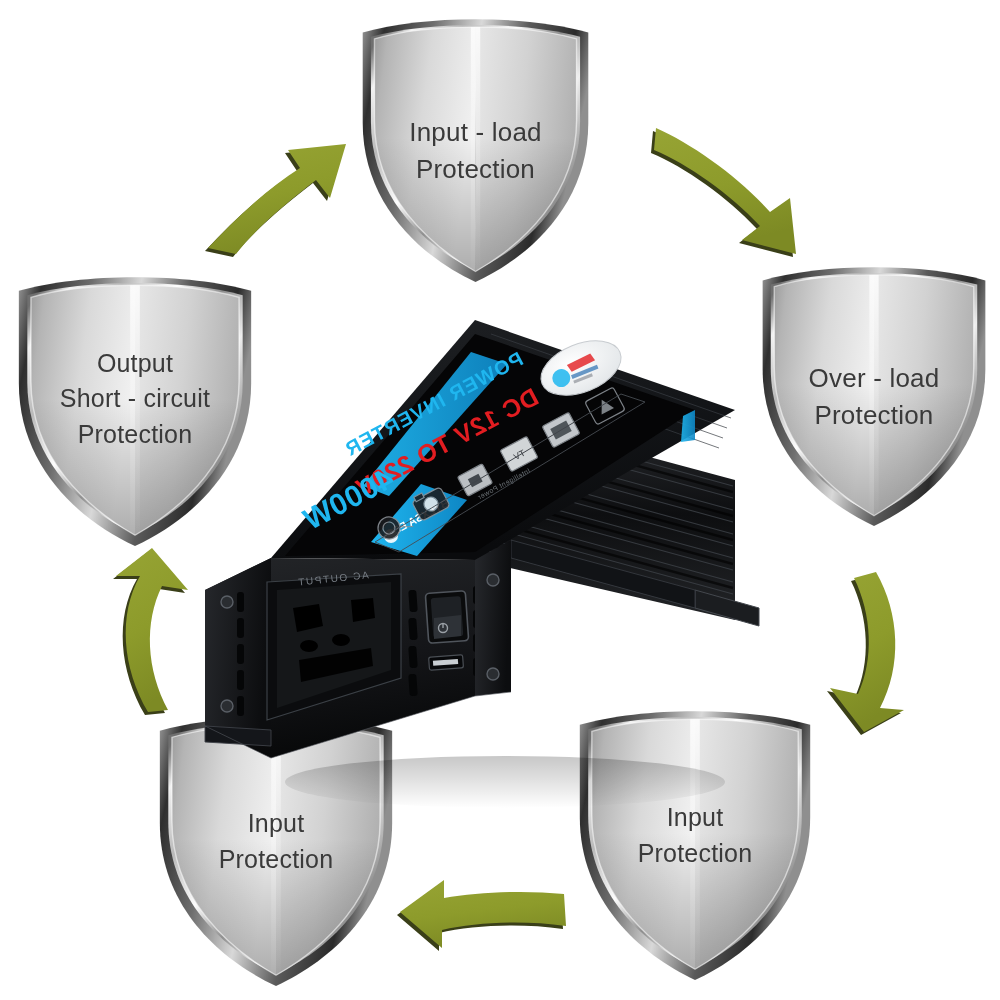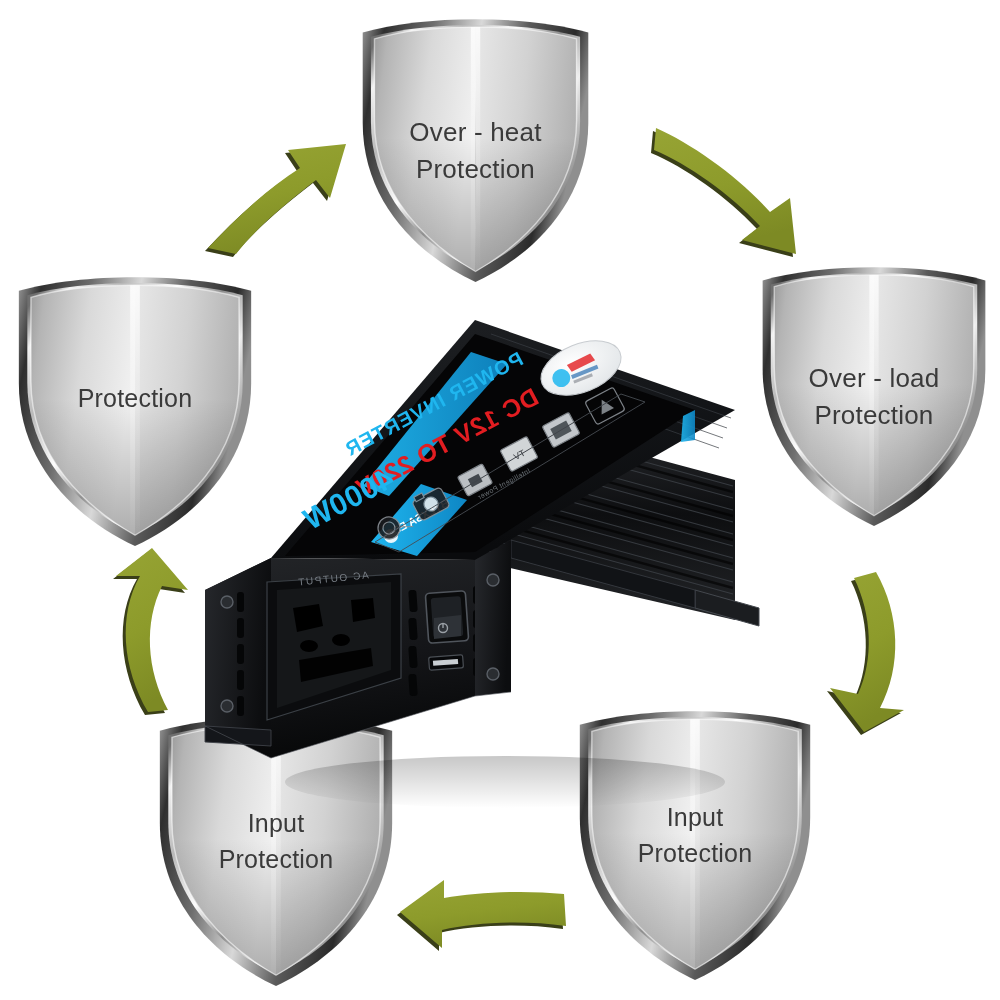--- a/index.html
+++ b/index.html
@@ -178,21 +178,21 @@
         <g clip-path="url(#clipShieldFace)">
           <rect x="0" y="0" width="100" height="250" fill="url(#gFaceL)"></rect>
           <rect x="100" y="0" width="100" height="250" fill="url(#gFaceR)"></rect>
           <rect x="0" y="0" width="200" height="250" fill="url(#gBottomShade)"></rect>
           <rect x="96" y="0" width="8" height="250" fill="url(#gSeam)"></rect>
         </g>
         <path d="M14,18 C60,3 140,3 186,18 L186,96 C186,168 140,214 100,240 C60,214 14,168 14,96 Z" fill="none" stroke="#ffffff" stroke-opacity="0.55" stroke-width="1.2"></path>
       </svg>
     </div>
     <div class="shield-label">
-      <span class="line">Over - heat</span>
+      <span class="line">Input - load</span>
       <span class="line">Protection</span>
     </div>
   </div>
 
   <div class="shield-wrap sz-2" style="left:758px; top:268px; width:232px; height:258px;">
     <div class="shield">
       <svg viewBox="0 0 200 250" preserveAspectRatio="none">
         <path d="M4,12 C56,-5 144,-5 196,12 L196,98 C196,176 146,226 100,250 C54,226 4,176 4,98 Z" fill="url(#gRim)"></path>
         <path d="M11,16 C60,1 140,1 189,16 L189,97 C189,170 142,217 100,239 C58,217 11,170 11,97 Z" fill="url(#gChrome)"></path>
         <g clip-path="url(#clipShieldFace)">
@@ -258,20 +258,22 @@
         <g clip-path="url(#clipShieldFace)">
           <rect x="0" y="0" width="100" height="250" fill="url(#gFaceL)"></rect>
           <rect x="100" y="0" width="100" height="250" fill="url(#gFaceR)"></rect>
           <rect x="0" y="0" width="200" height="250" fill="url(#gBottomShade)"></rect>
           <rect x="96" y="0" width="8" height="250" fill="url(#gSeam)"></rect>
         </g>
         <path d="M14,18 C60,3 140,3 186,18 L186,96 C186,168 140,214 100,240 C60,214 14,168 14,96 Z" fill="none" stroke="#ffffff" stroke-opacity="0.55" stroke-width="1.2"></path>
       </svg>
     </div>
     <div class="shield-label" style="top:45%;">
+      <span class="line">Output</span>
+      <span class="line">Short - circuit</span>
       <span class="line">Protection</span>
     </div>
   </div>
 
   <div class="arrow" style="left:196px; top:126px; width:165px; height:130px;">
     <svg viewBox="0 0 165 130">
       <g>
         <path d="M12,122 C40,92 72,62 104,42 L92,24 L150,18 L134,72 L120,54 C94,74 62,100 40,128 Z" fill="#3a3f18" transform="translate(-3,3)"></path>
         <path d="M12,122 C40,92 72,62 104,42 L92,24 L150,18 L134,72 L120,54 C94,74 62,100 40,128 Z" fill="url(#gArrow)"></path>
       </g>

